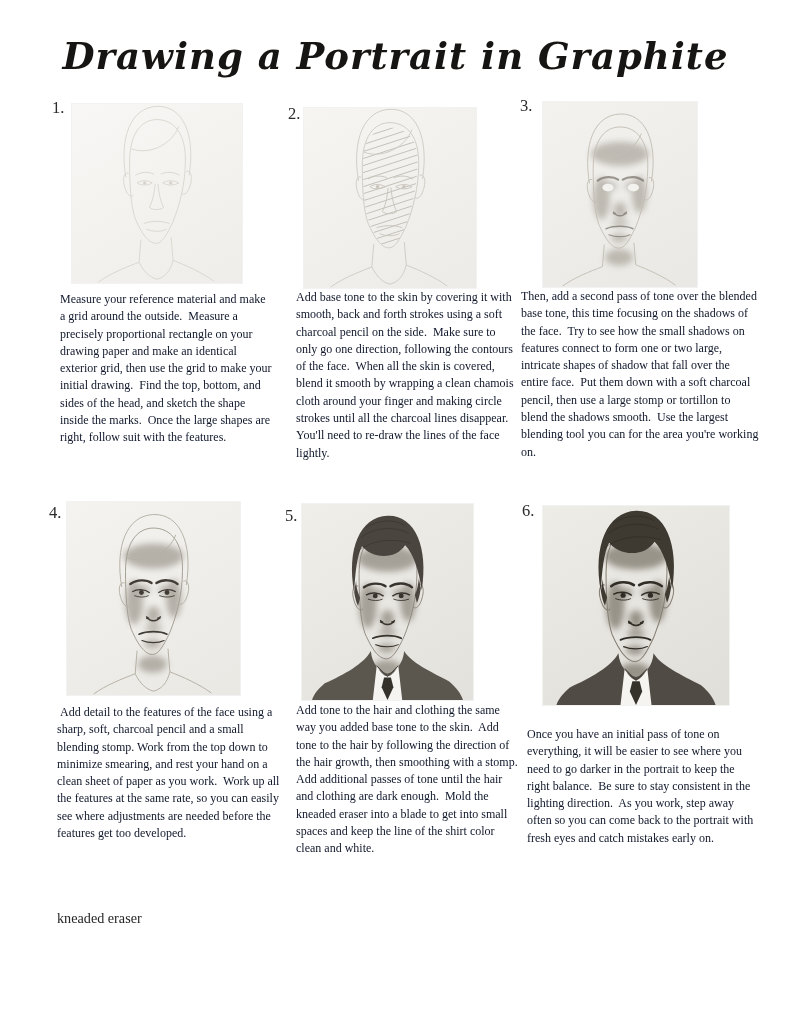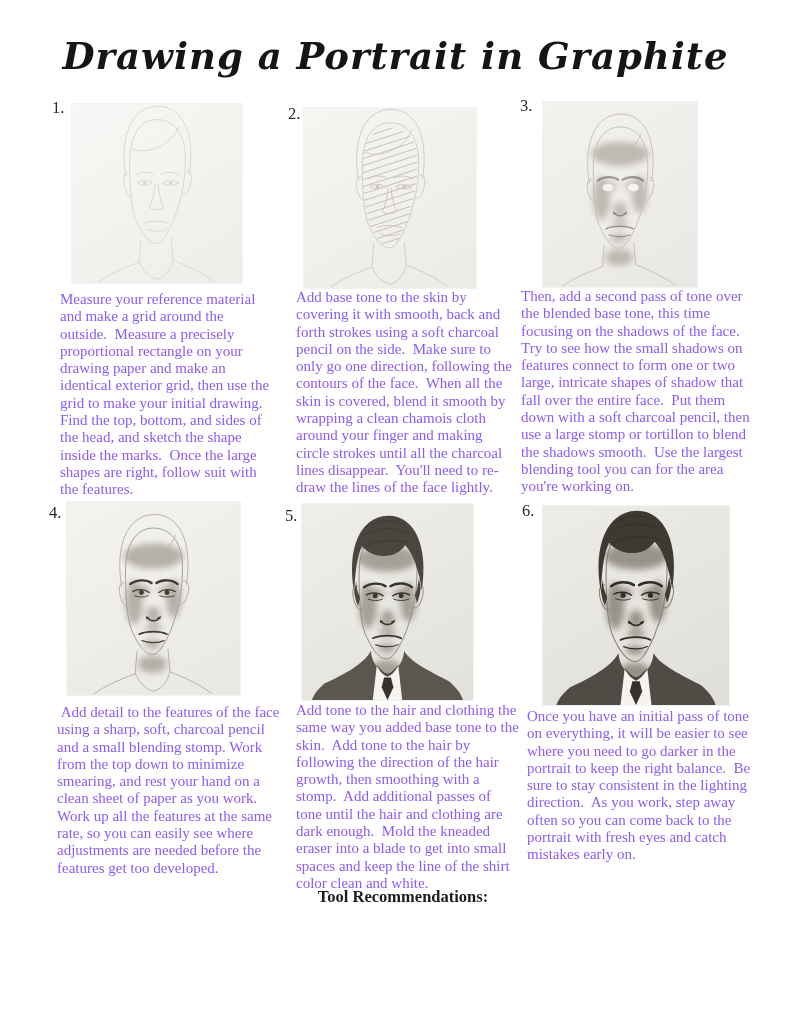--- a/index.html
+++ b/index.html
@@ -8,21 +8,21 @@
 
   .title{position:absolute;left:0;top:34px;width:791px;text-align:center;
          font-family:"DejaVu Serif", serif;font-style:italic;font-weight:bold;
          font-size:37px;letter-spacing:1px;color:#171513;}
 
   .stepnum{position:absolute;font-size:16.5px;color:#2a2a2a;}
 
   .photo{position:absolute;box-shadow:0 0 0 1px rgba(0,0,0,0.05);}
   .photo svg{width:100%;height:100%;display:block;}
 
-  .steptext{position:absolute;font-size:15px;line-height:17.3px;color:#8b5cf6;
+  .steptext{position:absolute;font-size:12px;line-height:17.3px;color:#0f172a;
             white-space:pre-wrap;}
 
   .tools-heading{position:absolute;left:293px;top:887px;width:220px;text-align:center;
                  font-weight:bold;font-size:16.5px;color:#1c1c1c;}
   .tools-list{position:absolute;left:57px;top:910px;width:660px;font-size:14.2px;
               line-height:16.2px;color:#252525;}
   .tools-list div{white-space:pre-wrap;}
 
   
   svg.s1{background:linear-gradient(150deg,#f8f7f5 0%,#efede9 100%);}
@@ -227,19 +227,19 @@
         <use href="#d-hairTex" class="u-hairTex"></use>
       <use href="#d-suit" class="u-suit"></use>
     </svg>
   </div>
 
   <div class="steptext" style="left:60px;top:291px;width:212px">Measure your reference material and make a grid around the outside.  Measure a precisely proportional rectangle on your drawing paper and make an identical exterior grid, then use the grid to make your initial drawing.  Find the top, bottom, and sides of the head, and sketch the shape inside the marks.  Once the large shapes are right, follow suit with the features.</div>
   <div class="steptext" style="left:296px;top:289px;width:218px">Add base tone to the skin by covering it with smooth, back and forth strokes using a soft charcoal pencil on the side.  Make sure to only go one direction, following the contours of the face.  When all the skin is covered, blend it smooth by wrapping a clean chamois cloth around your finger and making circle strokes until all the charcoal lines disappear.  You'll need to re-draw the lines of the face lightly.</div>
   <div class="steptext" style="left:521px;top:288px;width:238px">Then, add a second pass of tone over the blended base tone, this time focusing on the shadows of the face.  Try to see how the small shadows on features connect to form one or two large, intricate shapes of shadow that fall over the entire face.  Put them down with a soft charcoal pencil, then use a large stomp or tortillon to blend the shadows smooth.  Use the largest blending tool you can for the area you're working on.</div>
   <div class="steptext" style="left:57px;top:704px;width:228px"> Add detail to the features of the face using a sharp, soft, charcoal pencil and a small blending stomp. Work from the top down to minimize smearing, and rest your hand on a clean sheet of paper as you work.  Work up all the features at the same rate, so you can easily see where adjustments are needed before the features get too developed.</div>
   <div class="steptext" style="left:296px;top:702px;width:224px">Add tone to the hair and clothing the same way you added base tone to the skin.  Add tone to the hair by following the direction of the hair growth, then smoothing with a stomp.  Add additional passes of tone until the hair and clothing are dark enough.  Mold the kneaded eraser into a blade to get into small spaces and keep the line of the shirt color clean and white.</div>
-  <div class="steptext" style="left:527px;top:708px;width:232px">Once you have an initial pass of tone on everything, it will be easier to see where you need to go darker in the portrait to keep the right balance.  Be sure to stay consistent in the lighting direction.  As you work, step away often so you can come back to the portrait with fresh eyes and catch mistakes early on.</div>
-
-  <div class="tools-heading">Tool Recommendations:</div>
+  <div class="steptext" style="left:527px;top:726px;width:232px">Once you have an initial pass of tone on everything, it will be easier to see where you need to go darker in the portrait to keep the right balance.  Be sure to stay consistent in the lighting direction.  As you work, step away often so you can come back to the portrait with fresh eyes and catch mistakes early on.</div>
+
   <div class="tools-list">
+    <div>kneaded eraser</div>
   </div>
 
 </div>
 
 </body></html>

